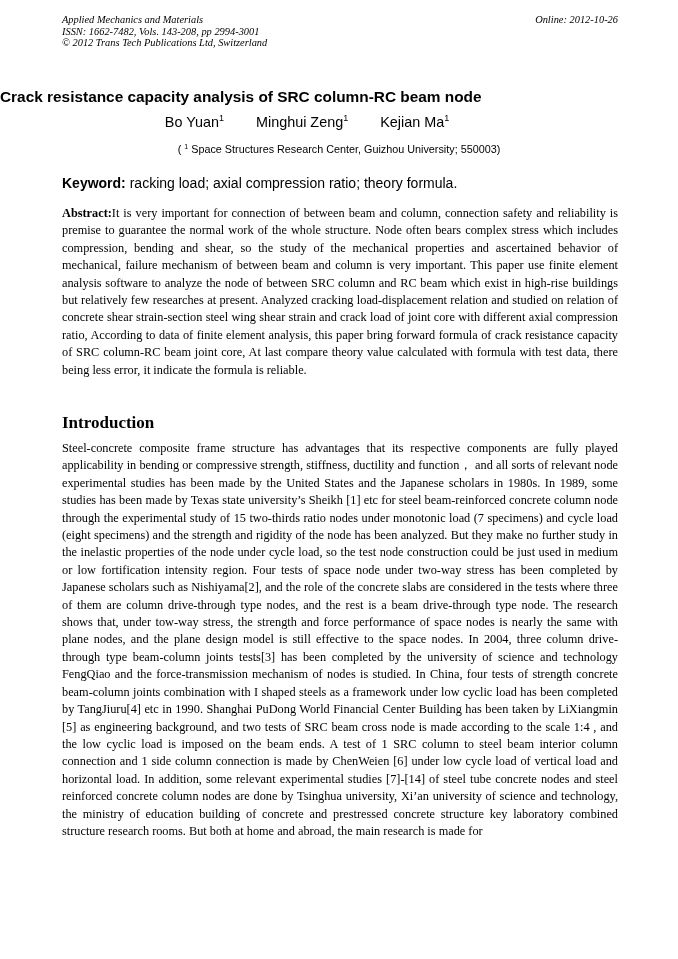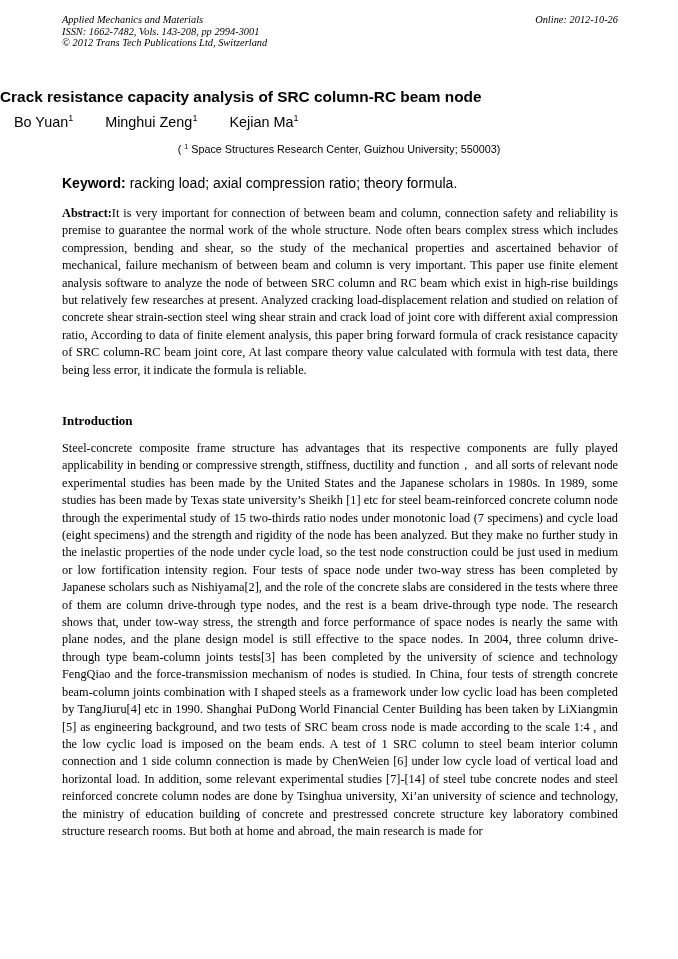--- a/index.html
+++ b/index.html
@@ -37,20 +37,21 @@
       text-align: left;
       font-family: "Liberation Sans", sans-serif;
       font-weight: bold;
       font-size: 15.4px;
     }
     .authors {
       position: absolute;
       left: 0;
       width: 614px;
       top: 114px;
+      text-align: center;
       font-family: "Liberation Sans", sans-serif;
       font-size: 14.4px;
     }
     .authors .author { margin: 0 14px; }
     .authors sup { font-size: 9px; vertical-align: 6px; line-height: 0; }
     .affil {
       position: absolute;
       left: 0;
       width: 678px;
       top: 143px;
@@ -79,21 +80,21 @@
       margin: 0;
     }
     .abstract { top: 205px; }
     .abstract b { font-weight: bold; margin-top: 16px; }
     .section-heading {
       position: absolute;
       left: 62px;
       top: 413px;
       font-family: "Liberation Serif", serif;
       font-weight: bold;
-      font-size: 13px;
+      font-size: 17px;
     }
     .intro { top: 440px; }
   </style>
 </head>
 <body>
 
 <div class="header">
   <div>Applied Mechanics and Materials</div>
   <div>ISSN: 1662-7482, Vols. 143-208, pp 2994-3001</div>
   <div>© 2012 Trans Tech Publications Ltd, Switzerland</div>

